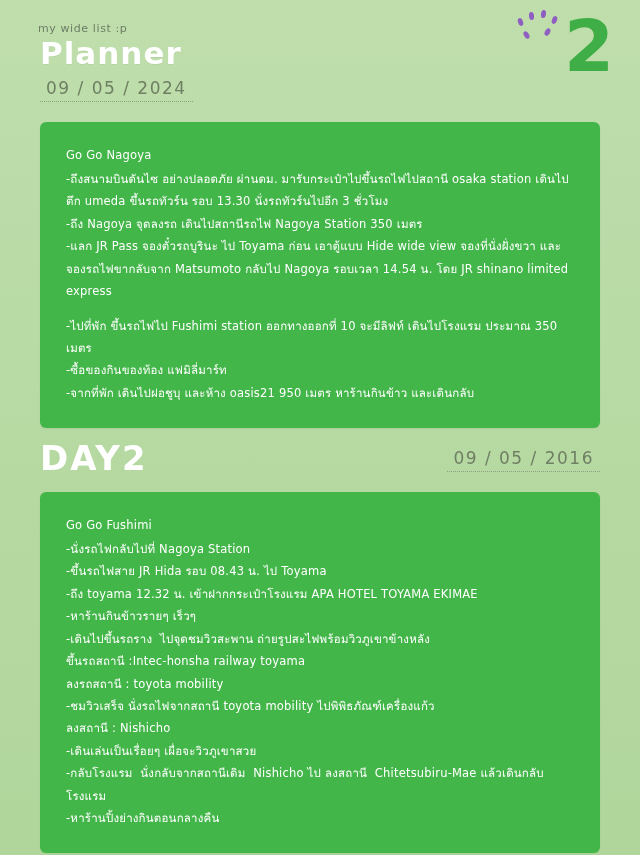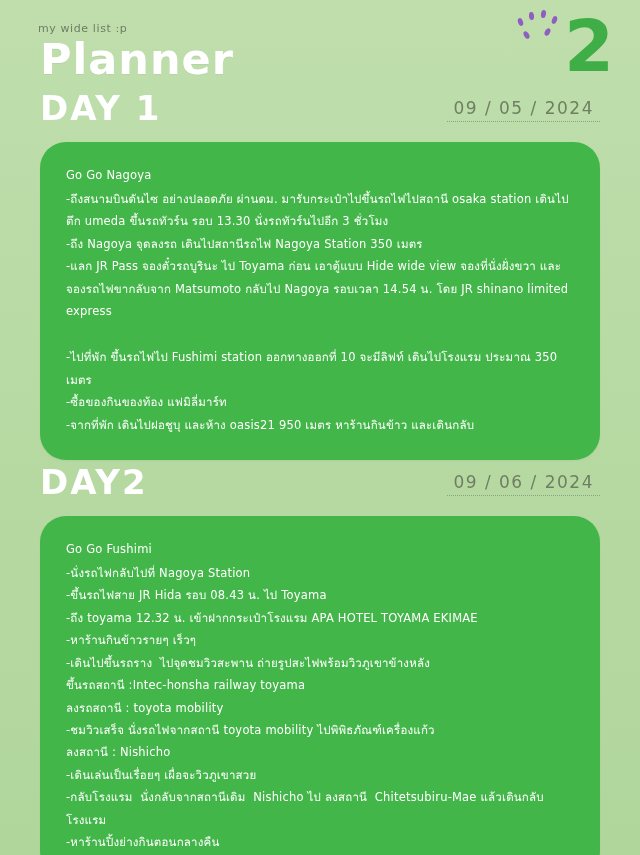--- a/index.html
+++ b/index.html
@@ -27,21 +27,21 @@
   .kicker {
     font-family: "DejaVu Sans", sans-serif;
     font-size: 11px;
     letter-spacing: 0.6px;
     color: #6f7d66;
     margin: 6px 0 0 4px;
   }
 
   .title {
     font-family: "DejaVu Sans", sans-serif;
-    font-size: 43px;
+    font-size: 31px;
     font-weight: bold;
     color: #ffffff;
     letter-spacing: 1px;
     margin: 2px 0 0 6px;
     line-height: 1.05;
     text-shadow: 0 1px 0 rgba(0,0,0,0.04);
   }
 
   .dayline {
     display: flex;
@@ -64,21 +64,21 @@
     font-size: 17px;
     color: #6f7f63;
     letter-spacing: 1.5px;
     border-bottom: 1px dotted #8fa183;
     padding: 0 6px 3px 6px;
     margin-bottom: 6px;
   }
 
   .card {
     background: #43b649;
-    border-radius: 26px;
+    border-radius: 6px;
     margin: 14px 6px 0 6px;
     padding: 22px 26px 24px 26px;
     color: #ffffff;
     box-shadow: 0 1px 2px rgba(0,0,0,0.05);
   }
 
   .card p {
     margin: 0;
     font-family: "DejaVu Sans", sans-serif;
     font-size: 11.5px;
@@ -86,21 +86,21 @@
     color: #ffffff;
     letter-spacing: 0.2px;
     white-space: pre-wrap;
   }
 
   .card .lead {
     margin-bottom: 2px;
   }
 
   .card .blockgap {
-    margin-top: 24px;
+    margin-top: 12px;
   }
 
   
   .doodle {
     position: absolute;
     right: 18px;
     top: 4px;
     width: 110px;
     height: 100px;
     pointer-events: none;
@@ -143,37 +143,36 @@
     <span class="dot d4"></span>
     <span class="dot d5"></span>
     <span class="dot d6"></span>
     <span class="num">2</span>
   </div>
 
   <div class="kicker">my wide list :p</div>
   <div class="title">Planner</div>
 
   <div class="dayline">
-    <div class="day-label">DAY 1</div>
     <div class="date">09 / 05 / 2024</div>
   </div>
 
   <div class="card">
     <p class="lead">Go Go Nagoya</p>
     <p>-ถึงสนามบินดันไซ อย่างปลอดภัย ผ่านดม. มารับกระเป๋าไปขึ้นรถไฟไปสถานี osaka station เดินไปตึก umeda ขึ้นรถทัวร์น รอบ 13.30 นั่งรถทัวร์นไปอีก 3 ชั่วโมง
 -ถึง Nagoya จุดลงรถ เดินไปสถานีรถไฟ Nagoya Station 350 เมตร
 -แลก JR Pass จองตั๋วรถบูรินะ ไป Toyama ก่อน เอาตู้แบบ Hide wide view จองที่นั่งฝั่งขวา และจองรถไฟขากลับจาก Matsumoto กลับไป Nagoya รอบเวลา 14.54 น. โดย JR shinano limited express</p>
     <p class="blockgap">-ไปที่พัก ขึ้นรถไฟไป Fushimi station ออกทางออกที่ 10 จะมีลิฟท์ เดินไปโรงแรม ประมาณ 350 เมตร
 -ซื้อของกินของท้อง แฟมิลี่มาร์ท
 -จากที่พัก เดินไปฝอชูบุ และห้าง oasis21 950 เมตร หาร้านกินข้าว และเดินกลับ</p>
   </div>
 
-  <div class="dayline" style="margin-top:4px;">
+  <div class="dayline" style="margin-top:12px;">
     <div class="day-label">DAY2</div>
-    <div class="date">09 / 06 / 2024</div>
+    <div class="date">09 / 05 / 2016</div>
   </div>
 
   <div class="card">
     <p class="lead">Go Go Fushimi</p>
     <p>-นั่งรถไฟกลับไปที่ Nagoya Station
 -ขึ้นรถไฟสาย JR Hida รอบ 08.43 น. ไป Toyama
 -ถึง toyama 12.32 น. เข้าฝากกระเป๋าโรงแรม APA HOTEL TOYAMA EKIMAE
 -หาร้านกินข้าวรายๆ เร็วๆ
 -เดินไปขึ้นรถราง  ไปจุดชมวิวสะพาน ถ่ายรูปสะไฟพร้อมวิวภูเขาข้างหลัง
 ขึ้นรถสถานี :Intec-honsha railway toyama

